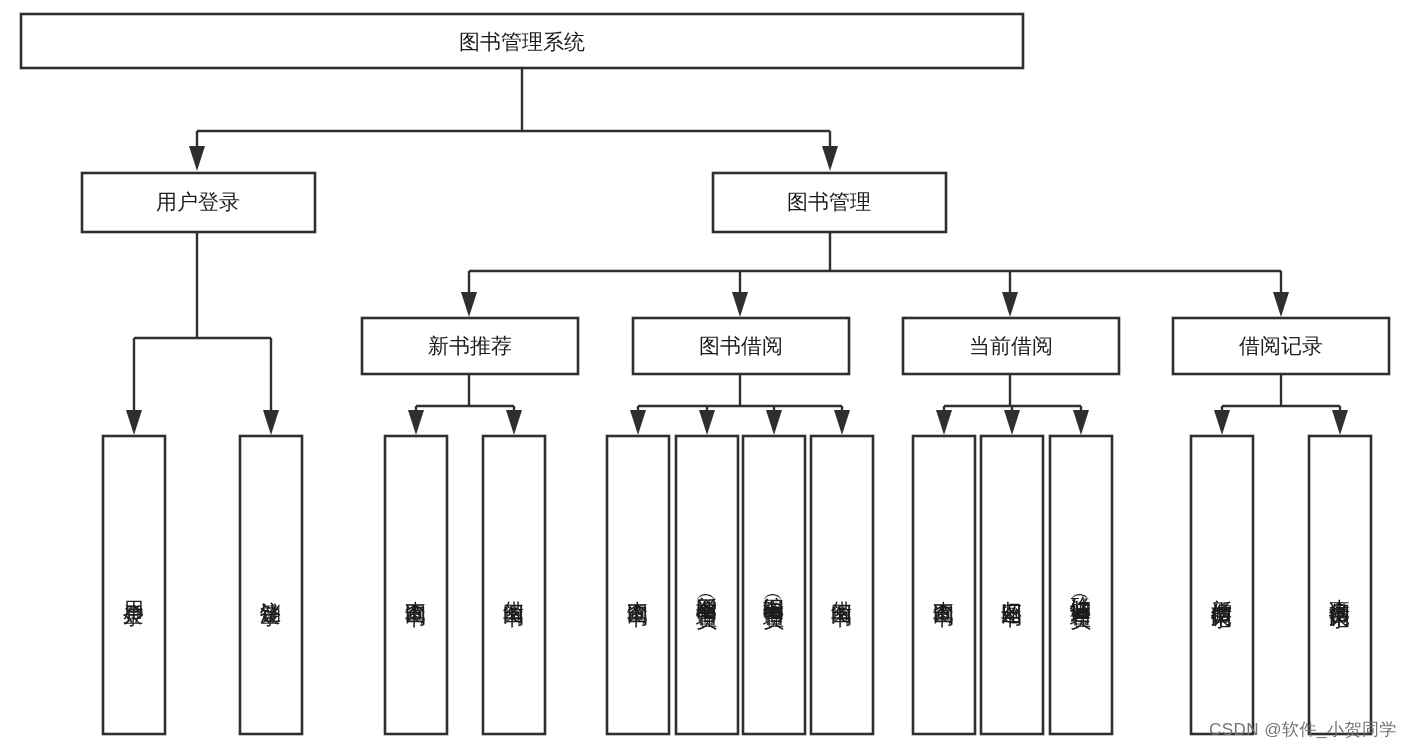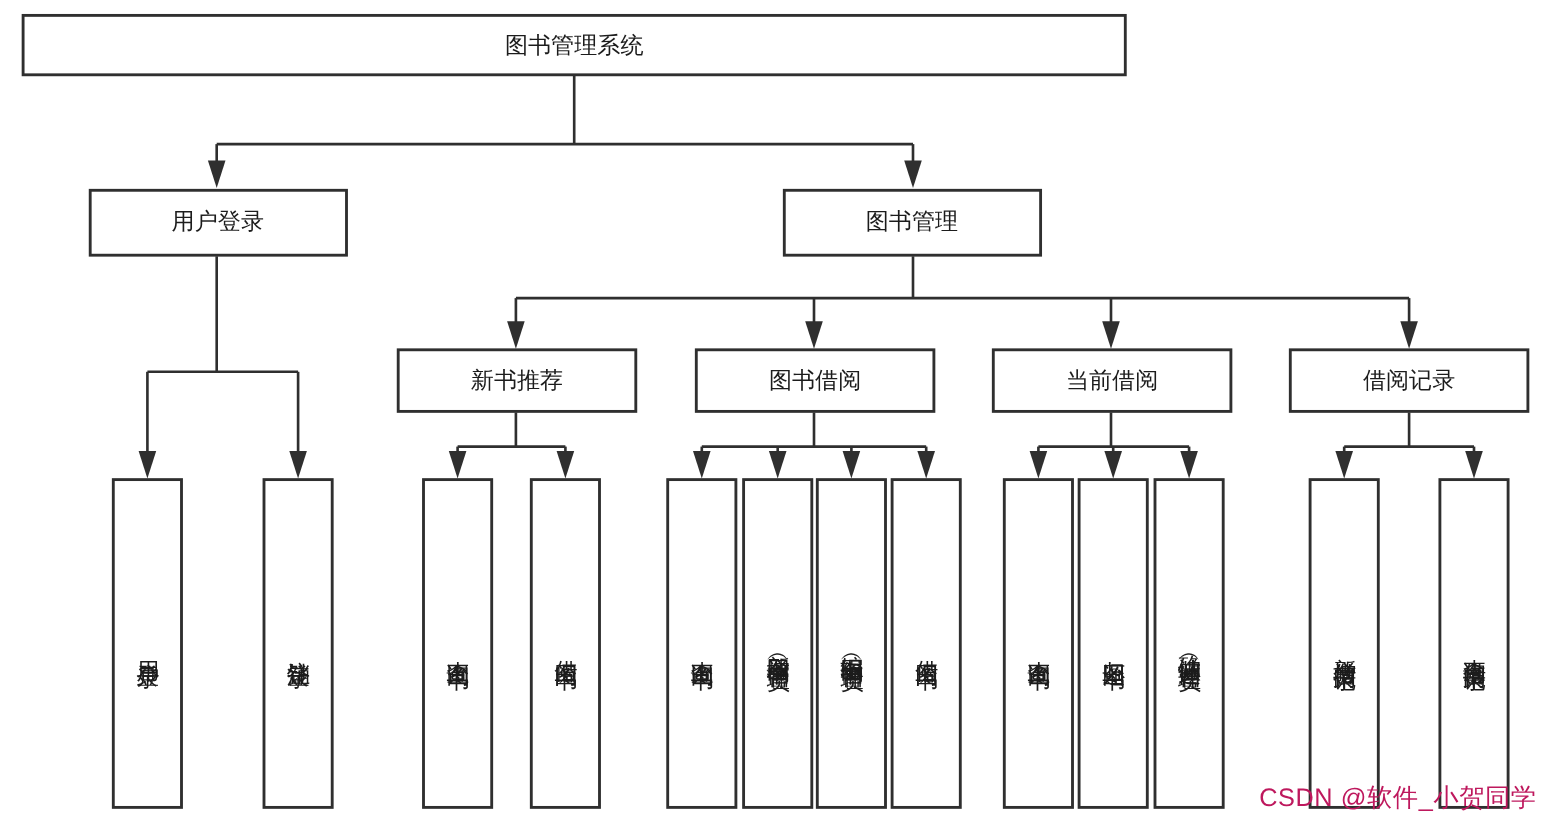--- a/index.html
+++ b/index.html
@@ -69,22 +69,22 @@
   }
   .vlabel-wrap {
     position: absolute;
     display: block;
   }
   .watermark {
     position: absolute;
     right: 8px;
     bottom: 6px;
     font-family: "Liberation Sans", "DejaVu Sans", sans-serif;
-    font-size: 23px;
-    color: #be185d;
+    font-size: 17px;
+    color: #737373;
     letter-spacing: 0.5px;
     white-space: nowrap;
     user-select: none;
   }
 </style>
 </head>
 <body>
 
 <div id="diagram-root">
 

